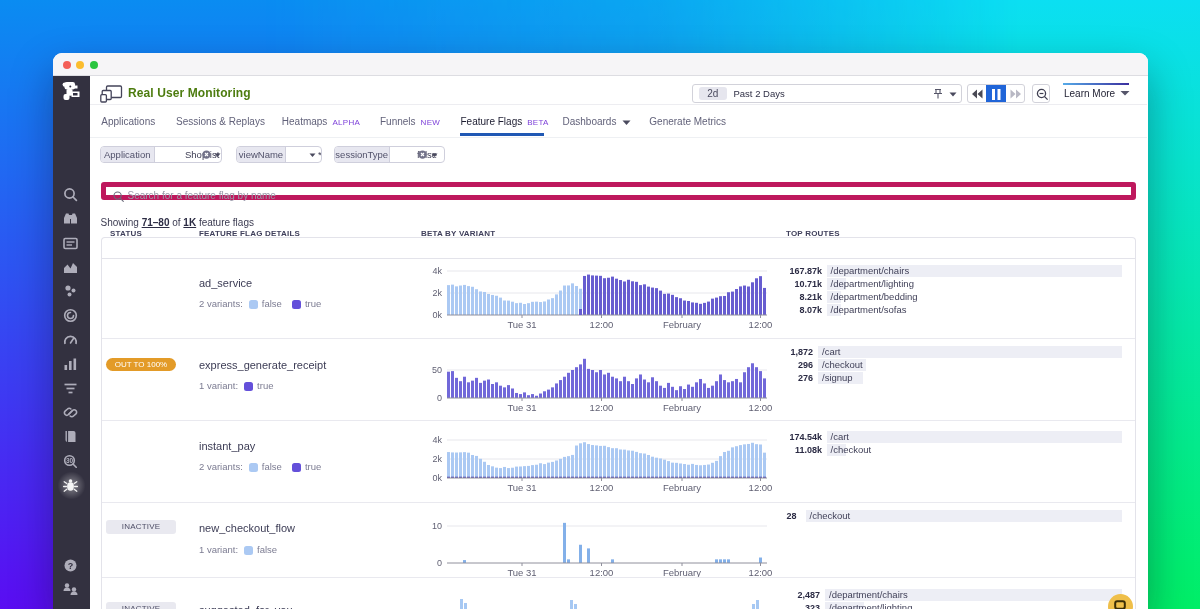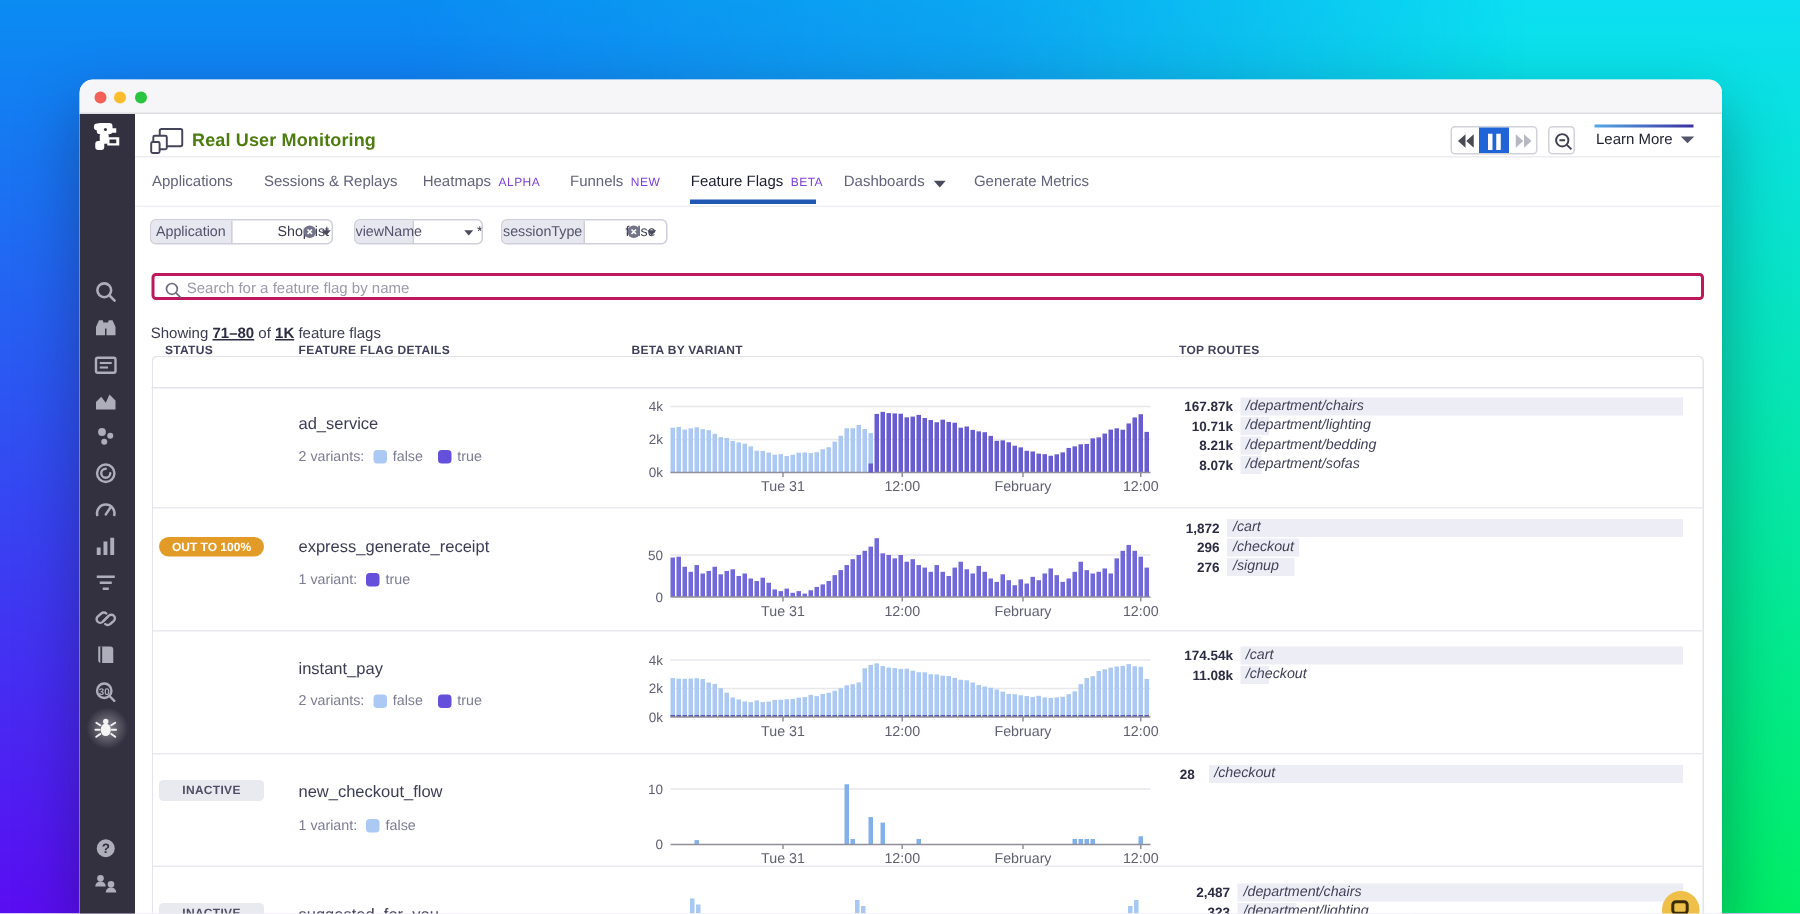--- a/index.html
+++ b/index.html
@@ -34,37 +34,37 @@
 #zoombox { left:1032px; top:84px; width:17.5px; height:18.5px; }
 #lmline { position:absolute; left:1063px; top:83px; width:66px; height:2px; background:linear-gradient(90deg,#55aae8,#3b2f9f); }
 #lmtext { position:absolute; left:1064px; top:87.5px; font-size:10px; color:#1e1e30; }
 .fpill { position:absolute; top:145.5px; height:17.5px; border:1px solid #cfcfdc; border-radius:4px; background:#fff;
          font-size:9.5px; overflow:hidden; }
 .flab { position:absolute; left:0; top:0; bottom:0; background:#e7e7f0; color:#52526b;
         border-right:1px solid #cfcfdc; line-height:15.5px; text-align:center; }
 .fval { position:absolute; top:2px; line-height:12px; color:#3b3b52;margin-left:24px; }
 .fx { position:absolute; top:3.5px; }
 .fc { position:absolute; top:6px; }
-#search { position:absolute; left:100.5px; top:181.5px; width:1035px; height:18px; border:2px solid #be185d; border-radius:3px; background:#fff; }
+#search { position:absolute; left:100.5px; top:181.5px; width:1035px; height:18px; border:5px solid #be185d; border-radius:3px; background:#fff; }
 #searchph { position:absolute; left:22px; top:3px; font-size:10px; color:#9a9aaa; }
 #showing { position:absolute; left:100.5px; top:217px; font-size:10px; color:#3c3c52; }
 #showing b { color:#2c2c44;text-decoration:underline; }
 #tablebox { position:absolute; left:101px; top:237px; width:1035px; height:372px; border:1px solid #e3e3ea; border-radius:4px 4px 0 0; border-bottom:none; background:#fff; }
 .th { position:absolute; top:229px; font-size:8px; font-weight:700; color:#40405c; letter-spacing:.2px; }
 .rowsep { position:absolute; left:102px; width:1033px; height:1px; background:#e9e9ef; }
 #hdrsep { position:absolute; left:101px; width:1035px; top:258px; height:1px; background:#e3e3ea; }
 .fname { position:absolute; left:199px; font-size:11px; line-height:12.5px; color:#3c3c55; }
 .variants { position:absolute; left:199px; font-size:9.5px; line-height:11px; color:#7c7c92; }
 .sw { display:inline-block; width:9px; height:9px; border-radius:2.5px; margin:0 4px 0 6px; position:relative; top:1.5px; }
 .sw2 { margin-left:10px; }
 .swb { background:#abc9f3; } .swp { background:#6450da; }
 .rnum { position:absolute; font-size:9px; font-weight:700; color:#2b2b44; line-height:12px; }
-.rpath { position:absolute; font-size:9.5px; color:#3f3f57; line-height:12px;font-style:italic; }
+.rpath { position:absolute; font-size:9.5px; color:#3f3f57; line-height:12px; }
 .rbar { position:absolute; height:12px; background:#edeef5; }
-.badge { position:absolute; left:106px; width:70px; text-align:center; font-weight:700; border-radius:7px; }
+.badge { position:absolute; left:106px; width:70px; text-align:center; font-weight:400; border-radius:7px; }
 .bor { background:#e39b28; color:#fff; font-size:8px; height:13px; line-height:13px; }
 .bin { background:#e9e9f0; color:#4e4e66; font-size:8px; letter-spacing:.2px; height:13.5px; line-height:13.5px; border-radius:3px; }
 #fab { position:absolute; left:1108px; top:593.5px; width:25px; height:25px; border-radius:50%; background:#efbf4a; }
 </style></head>
 <body>
 <div id="stage">
   <div class="bgA"></div>
     <div class="bgB"></div>
   <div id="win">
     <div id="titlebar">
@@ -181,20 +181,32 @@
   <div class="tab" style="left:281.8px">Heatmaps<span class="tag">ALPHA</span></div>
   <div class="tab" style="left:380px">Funnels<span class="tag">NEW</span></div>
   <div class="tab" style="left:460.5px;color:#1c1c30;font-weight:500">Feature Flags<span class="tag">BETA</span></div>
   <div class="tab" style="left:562.5px">Dashboards</div>
   <svg class="abs" style="left:621.5px;top:119.5px" width="9" height="6">
       <path d="M0.5 0.5 L4.5 5 L8.5 0.5 z" fill="#4a4a5e"></path>
     </svg>
   <div class="tab" style="left:649.3px">Generate Metrics</div>
   <div id="uline"></div>
 
+  <div class="ctrl" id="tbox">
+    <div id="pill2d">2d</div>
+      <div id="past2">Past 2 Days</div>
+    <svg class="abs" style="left:239px;top:3px" width="12" height="12" viewBox="0 0 12 12">
+      <g stroke="#555568" stroke-width="1.1" fill="none">
+        <path d="M3 1.5 h6 M4 1.5 v3.5 M8 1.5 v3.5 M2 5.5 h8 M6 5.5 v5"></path>
+      </g>
+    </svg>
+    <svg class="abs" style="left:256px;top:6.5px" width="8" height="6">
+        <path d="M0.5 0.5 L4 4.5 L7.5 0.5 z" fill="#4a4a5e"></path>
+      </svg>
+  </div>
   <div class="ctrl" id="playbox">
     <svg class="abs" style="left:3px;top:4px" width="12" height="10" viewBox="0 0 12 10">
       <path d="M6 0.5 v9 L1 5 z M11.5 0.5 v9 L6.5 5 z" fill="#4a4a55"></path>
     </svg>
     <div id="pausebtn">
       <svg class="abs" style="left:5.5px;top:5px" width="9" height="11">
           <rect x="0" y="0" width="3" height="11" fill="#fff"></rect>
           <rect x="5.5" y="0" width="3" height="11" fill="#fff"></rect>
         </svg>
     </div>
@@ -220,21 +232,21 @@
     <div class="fval" style="left:60px">Shop.ist</div>
     <svg class="fx" style="left:100.5px" width="9" height="9" viewBox="0 0 12 12">
         <circle cx="6" cy="6" r="5.5" fill="#73738a"></circle>
         <path d="M4 4 L8 8 M8 4 L4 8" stroke="#fff" stroke-width="1.5"></path>
       </svg>
     <svg class="fc" style="left:112.5px" width="7" height="5">
         <path d="M0.5 0.5 L3.5 4 L6.5 0.5 z" fill="#4a4a5e"></path>
       </svg>
   </div>
   <div class="fpill" style="left:236px;width:85.5px">
-    <div class="flab" style="width:39px">viewName</div>
+    <div class="flab" style="width:49px">viewName</div>
     <div class="fval" style="left:57px">*</div>
     <svg class="fc" style="left:71.5px" width="7" height="5">
         <path d="M0.5 0.5 L3.5 4 L6.5 0.5 z" fill="#4a4a5e"></path>
       </svg>
   </div>
   <div class="fpill" style="left:334px;width:110.5px">
     <div class="flab" style="width:54.5px">sessionType</div>
     <div class="fval" style="left:58px">false</div>
     <svg class="fx" style="left:82.5px" width="9" height="9" viewBox="0 0 12 12">
         <circle cx="6" cy="6" r="5.5" fill="#73738a"></circle>

